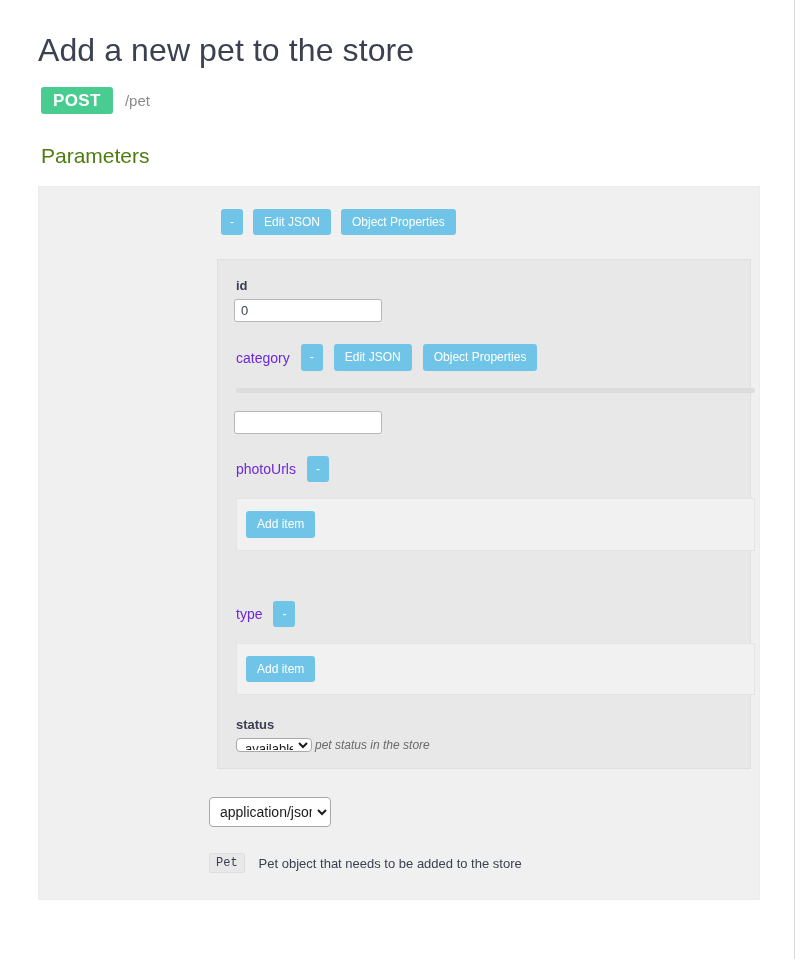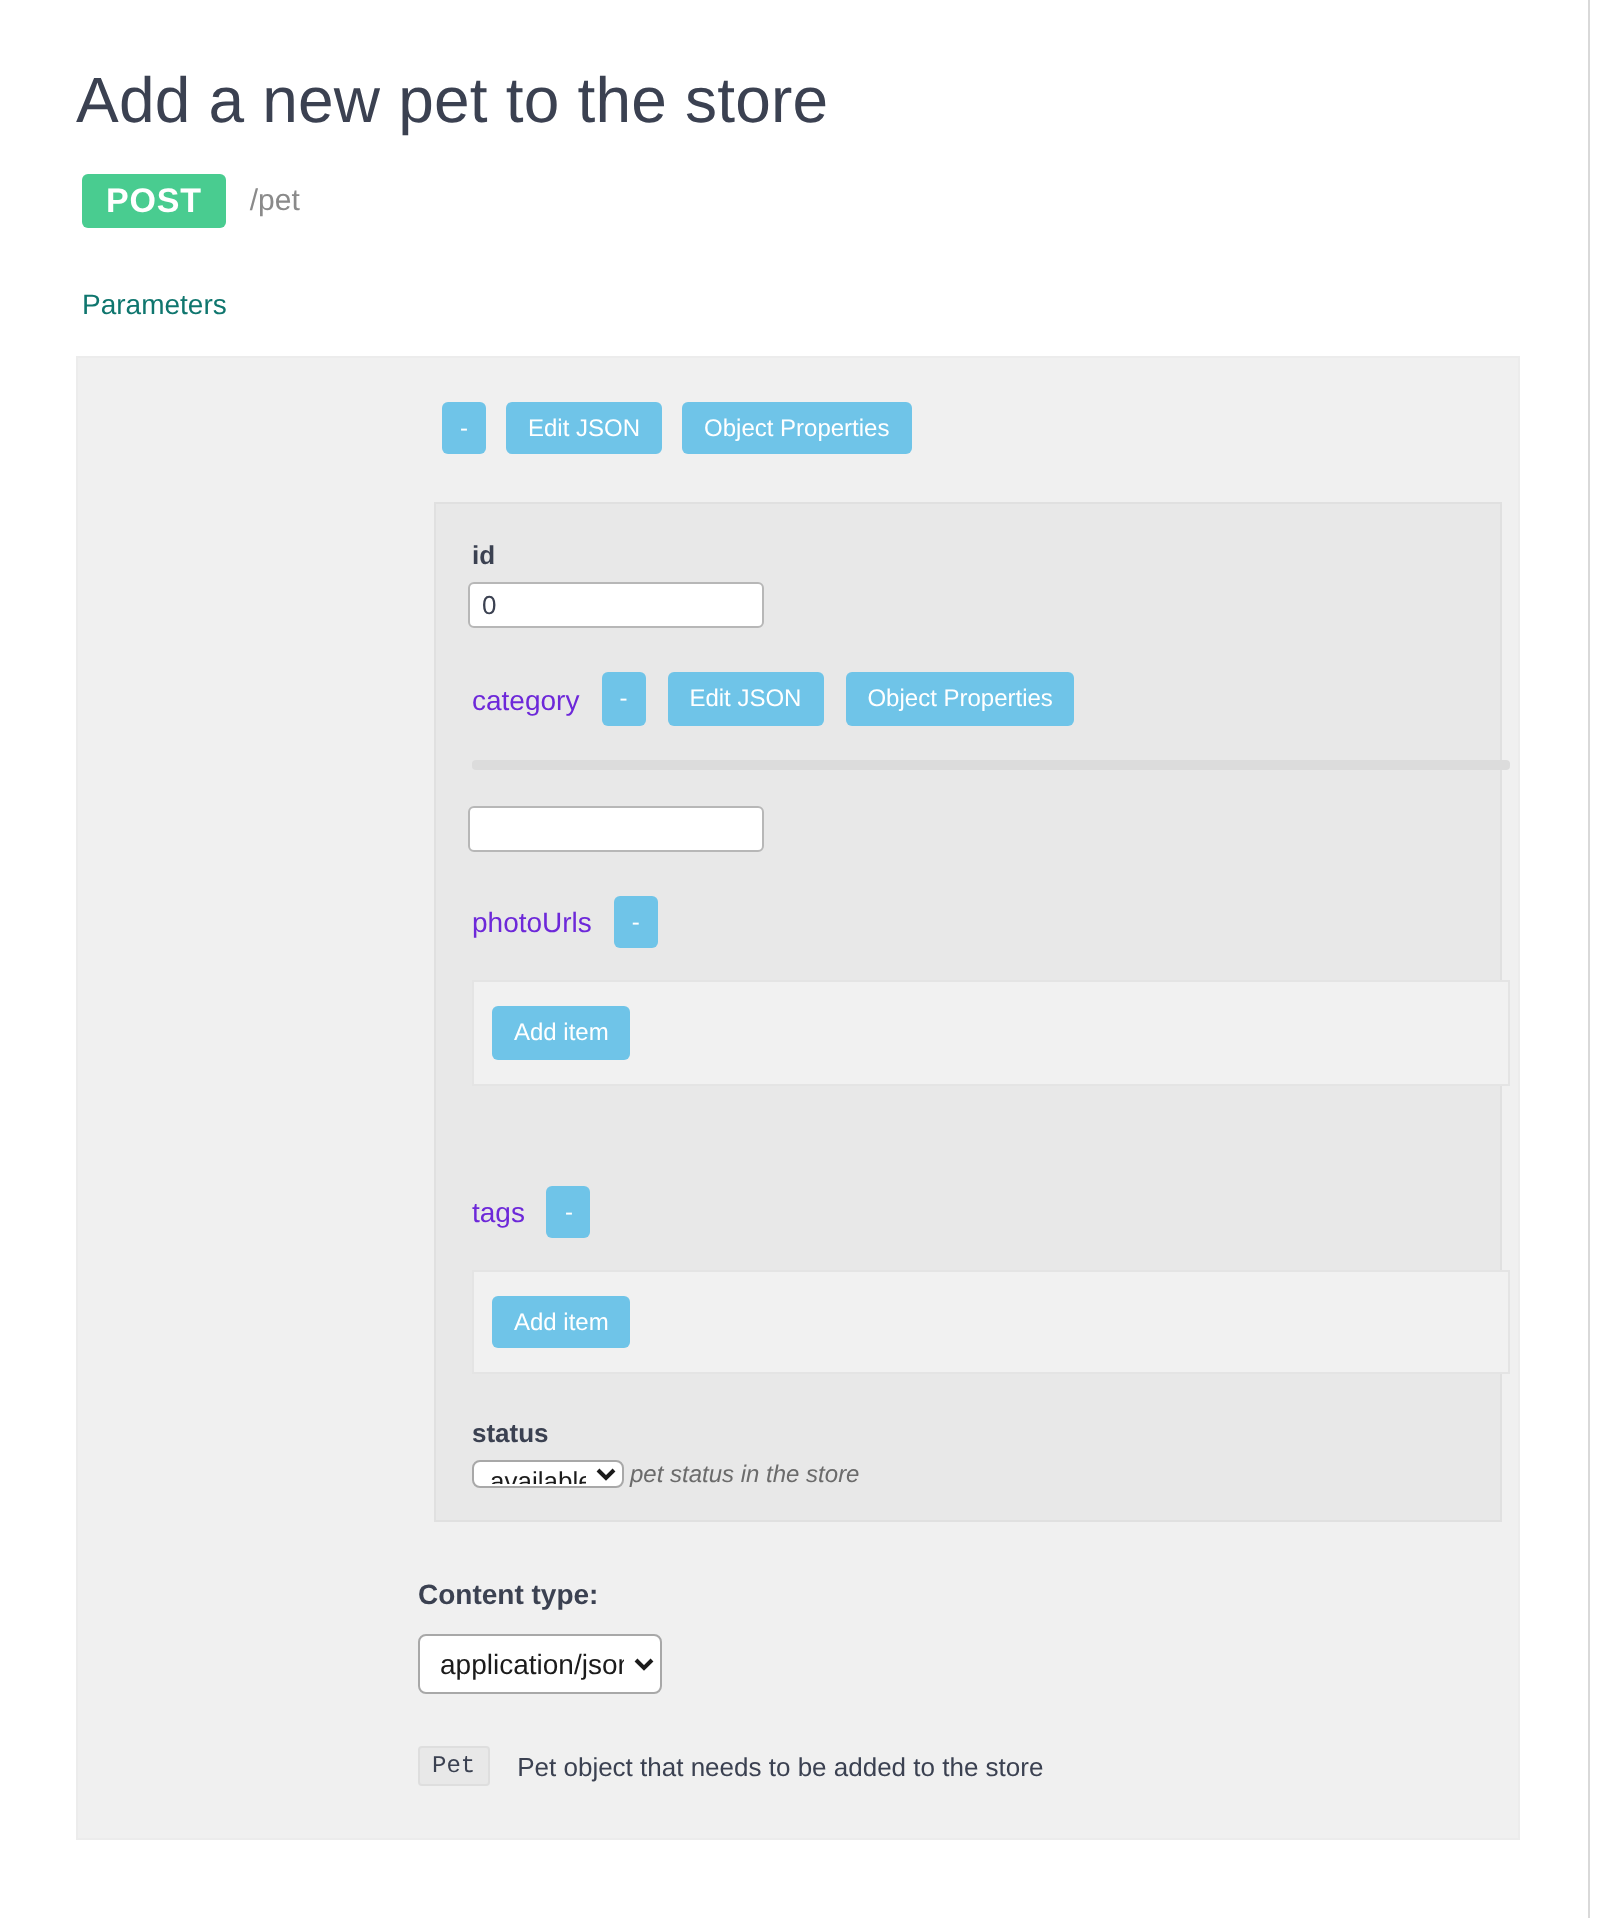--- a/index.html
+++ b/index.html
@@ -61,22 +61,22 @@
     padding: 5px 12px 5px 12px;
     line-height: 1;
     display: inline-block;
   }
   .path {
     color: #8a8a8a;
     font-size: 15px;
   }
 
   .section-label {
-    color: #0f766e;
-    font-size: 14px;
+    color: #4d7c0f;
+    font-size: 21px;
     margin: 0 0 18px 3px;
   }
 
   .params-panel {
     background: #f0f0f0;
     border: 1px solid #ececec;
     padding: 22px 20px 26px 20px;
     box-sizing: border-box;
     width: 722px;
     margin-left: 0;
@@ -285,21 +285,21 @@
           <button class="btn small-dash">-</button>
         </div>
 
         <div class="array-box">
           <button class="btn">Add item</button>
         </div>
 
         <div class="spacer-28"></div>
 
         <div class="obj-row">
-          <span class="obj-name">tags</span>
+          <span class="obj-name">type</span>
           <button class="btn small-dash">-</button>
         </div>
 
         <div class="array-box">
           <button class="btn">Add item</button>
         </div>
 
         <div class="status-block">
           <div class="field-label">status</div>
           <div class="status-row">
@@ -308,21 +308,20 @@
               <option>pending</option>
               <option>sold</option>
             </select>
             <span class="status-hint">pet status in the store</span>
           </div>
         </div>
 
       </div>
 
       <div class="content-type-block">
-        <div class="content-type-label">Content type:</div>
         <select class="native-select content-type-select">
           <option>application/json</option>
           <option>application/xml</option>
         </select>
       </div>
 
       <div class="desc-row">
         <span class="code-chip">Pet</span>
         <span class="desc-text">Pet object that needs to be added to the store</span>
       </div>

